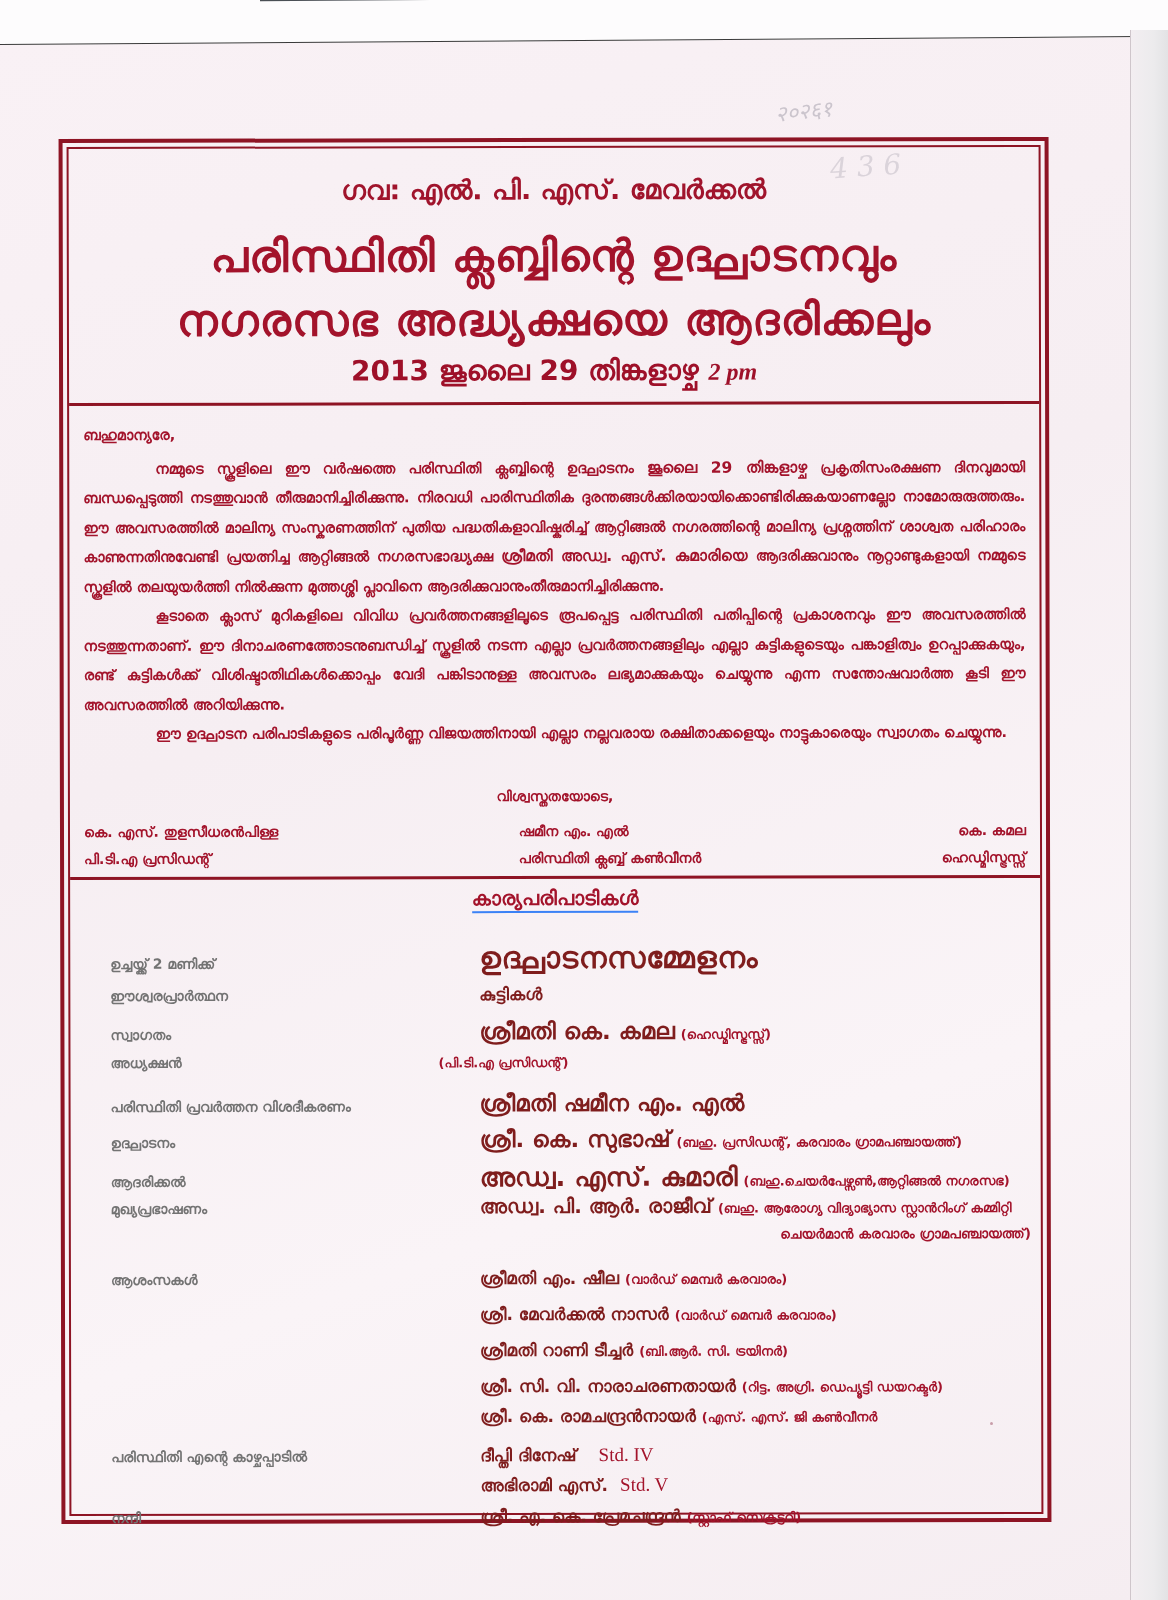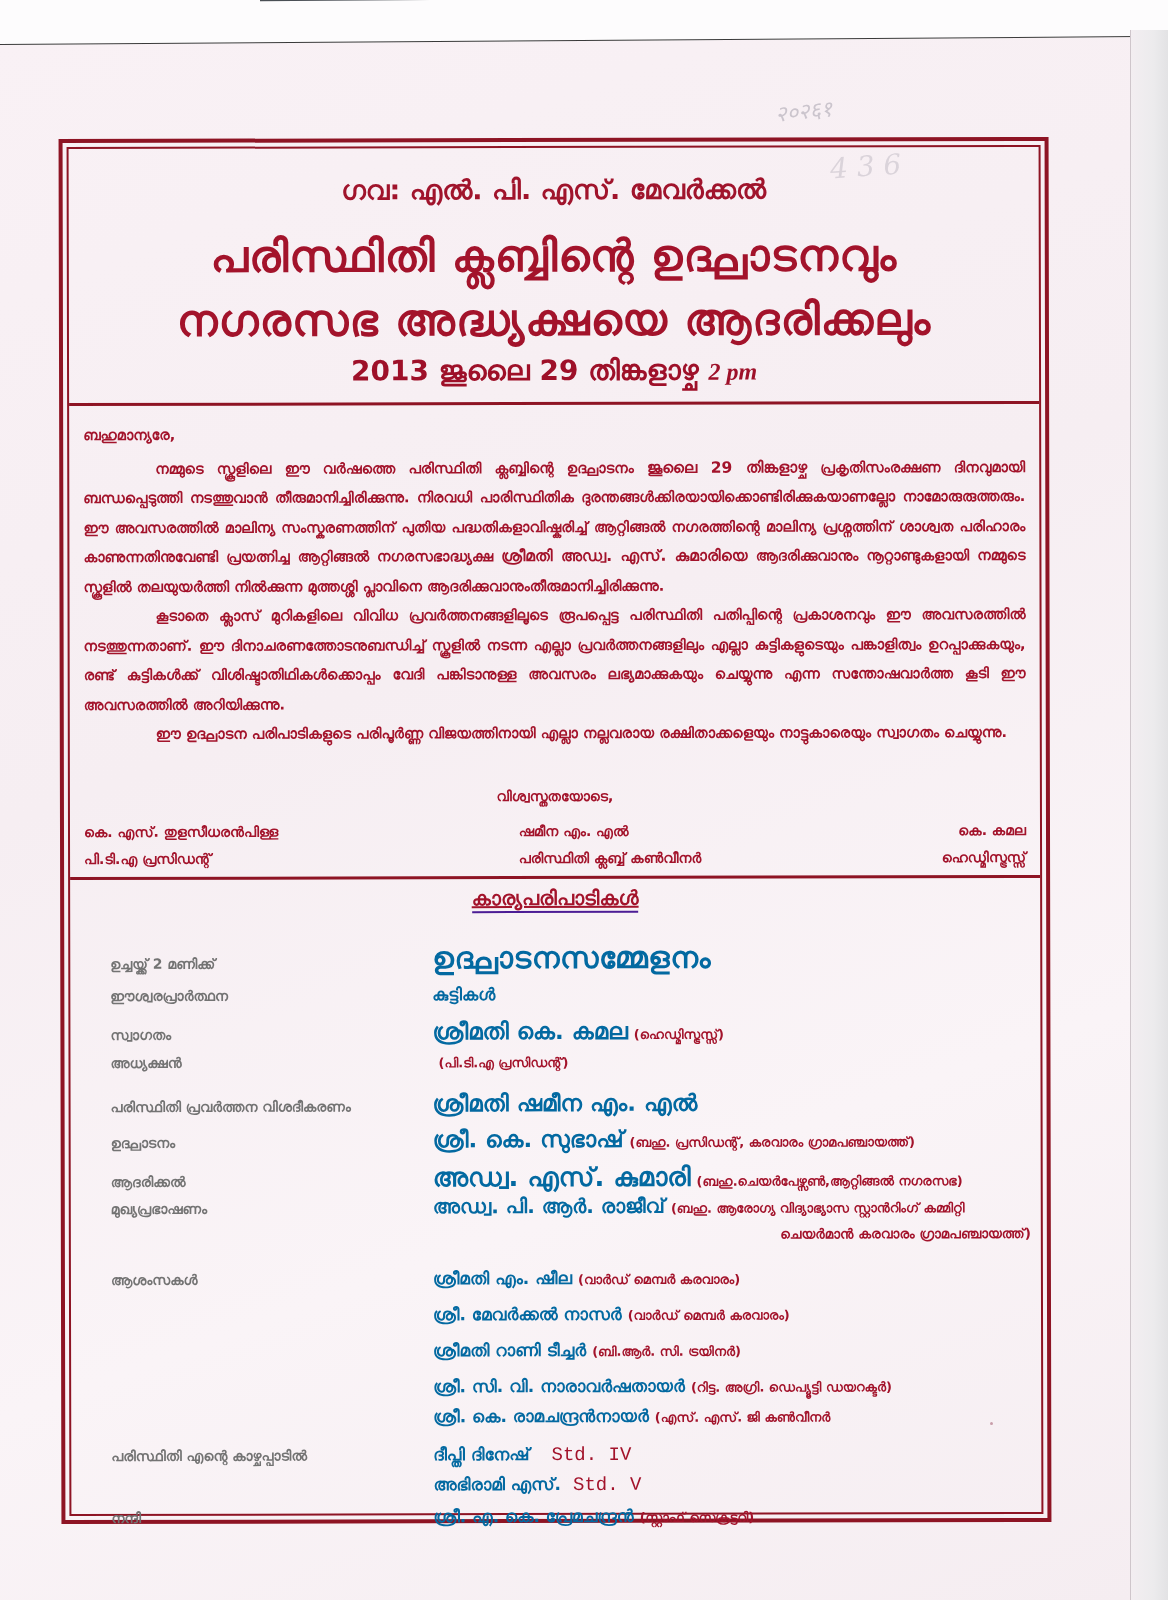--- a/index.html
+++ b/index.html
@@ -92,33 +92,33 @@
     }
     .sig { display: flex; flex-direction: column; }
     .sig.center { align-items: flex-start; }
     .sig.right { align-items: flex-end; }
 
     
     .prog-heading {
       position: absolute; left: 0; right: 0; top: 738px; text-align: center;
       font-size: 20px; font-weight: bold;
     }
-    .prog-heading span { border-bottom: 2px solid #4c1d95; padding-bottom: 1px; text-decoration: underline; }
+    .prog-heading span { border-bottom: 2px solid #3b82f6; padding-bottom: 1px; }
     .prog {
       position: absolute; left: 40px; right: 10px; top: 780px;
     }
     .row { position: absolute; left: 0; right: 0; display: flex; align-items: baseline; }
     .row .label {
       width: 322px; flex: none; font-size: 14px; font-weight: 600; color: #737373;
     }
-    .row .val { font-size: 17px; font-weight: bold; color: #0369a1; white-space: nowrap; }
+    .row .val { font-size: 17px; font-weight: bold; color: #7f1d1d; white-space: nowrap; margin-left: 47px; }
     .row .val.big { font-size: 23px; }
     .row .val.huge { font-size: 30px; letter-spacing: 0.5px; }
     .row .note { font-size: 13px; font-weight: 600; margin-left: 6px; white-space: nowrap; }
-    .row .std { font-family: Liberation Mono, monospace; font-size: 19px; font-weight: normal; margin-left: 22px; }
+    .row .std { font-family: Liberation Serif, serif; font-size: 19px; font-weight: normal; margin-left: 22px; }
     .cont {
       position: absolute; right: 0; font-size: 13.5px; font-weight: 600; white-space: nowrap;
     }
     .speck { position: absolute; width: 3px; height: 3px; border-radius: 50%; background: #b57a8a; opacity: .7; }
   </style>
 </head>
 <body>
 
 <div class="paper"></div>
 <div class="scan-top">
@@ -217,21 +217,21 @@
         <span class="val">ശ്രീ. മേവർക്കൽ നാസർ</span>
         <span class="note">(വാർഡ് മെമ്പർ കരവാരം)</span>
       </div>
       <div class="row" style="top:412px">
         <span class="label"></span>
         <span class="val">ശ്രീമതി റാണി ടീച്ചർ</span>
         <span class="note">(ബി.ആർ. സി. ട്രയിനർ)</span>
       </div>
       <div class="row" style="top:448px">
         <span class="label"></span>
-        <span class="val">ശ്രീ. സി. വി. നാരാവർഷതായർ</span>
+        <span class="val">ശ്രീ. സി. വി. നാരാചരണതായർ</span>
         <span class="note">(റിട്ട. അഗ്രി. ഡെപ്യൂട്ടി ഡയറക്ടർ)</span>
       </div>
       <div class="row" style="top:478px">
         <span class="label"></span>
         <span class="val">ശ്രീ. കെ. രാമചന്ദ്രൻനായർ</span>
         <span class="note">(എസ്. എസ്. ജി കൺവീനർ</span>
       </div>
       <div class="row" style="top:516px">
         <span class="label">പരിസ്ഥിതി എന്റെ കാഴ്ചപ്പാടിൽ</span>
         <span class="val">ദീപ്തി ദിനേഷ്</span>

